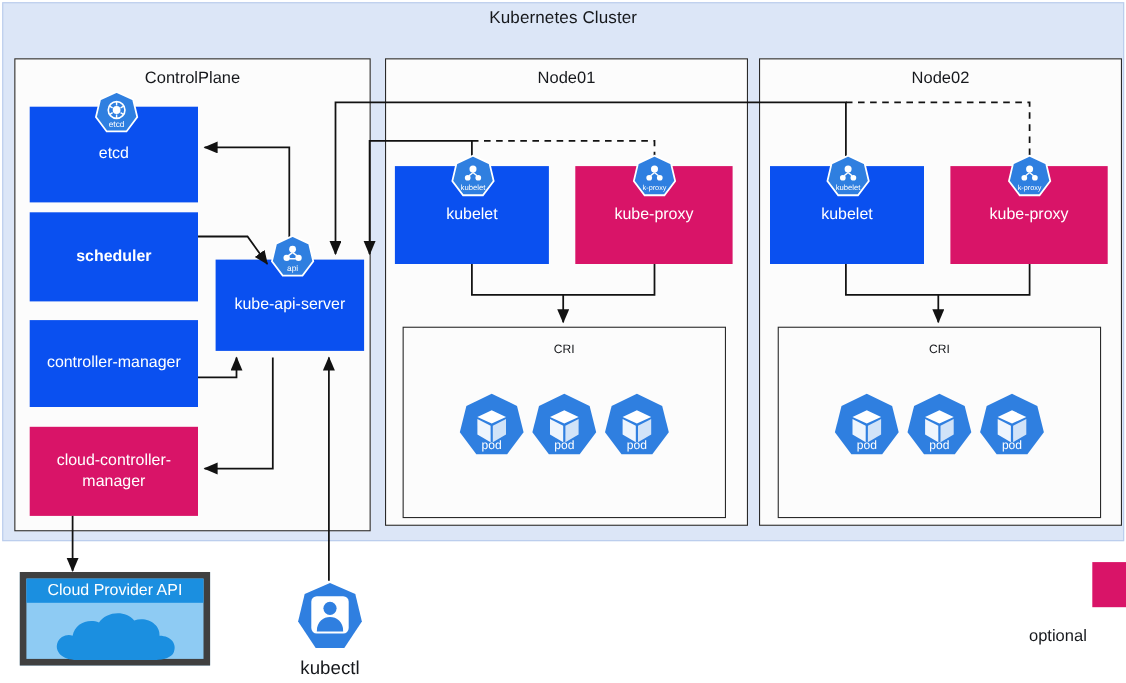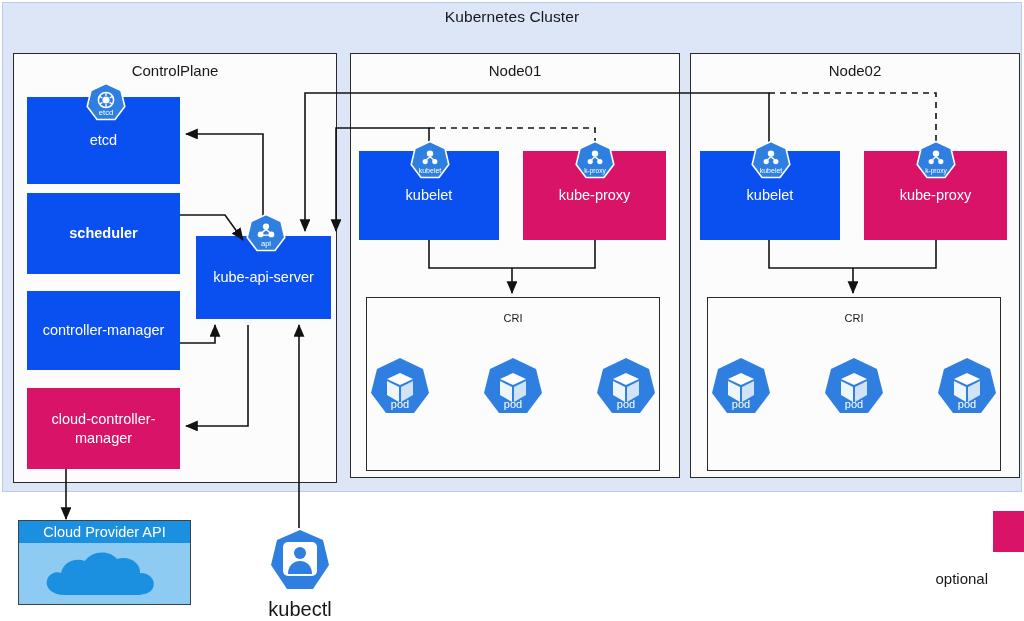--- a/index.html
+++ b/index.html
@@ -87,47 +87,46 @@
     position: absolute;
   }
   .cri-title {
     position: absolute; top: 14px; left: 0; width: 100%;
     text-align: center; font-size: 11px; color: #16181c;
   }
   .pods-row {
     position: absolute;
     top: 58px; left: 0; width: 100%;
     display: flex;
-    justify-content: space-between;
+    justify-content: center;
     align-items: flex-start;
-    gap: 42px;
   }
 
   
   .badge { position: absolute; z-index: 6; }
 
   
   #cloud-provider-box {
     left: 18px; top: 520px; width: 173px; height: 85px;
-    border: 1px solid #404040;
+    border: 6px solid #404040;
     background: #8ecbf3;
   }
   #cloud-provider-header {
     position: absolute; left: 0; top: 0; width: 100%; height: 22px;
     background: #1b8fe0;
     color: #ffffff;
     font-size: 14.5px;
     display: flex; align-items: center; justify-content: center;
   }
   #cloud-shape { position: absolute; left: 6px; top: 26px; width: 161px; height: 55px; }
 
   #kubectl-icon-wrap { left: 267px; top: 528px; width: 66px; height: 66px; }
   #kubectl-label {
     left: 240px; top: 598px; width: 120px;
-    text-align: center; font-size: 20px; color: #16181c;
+    text-align: center; font-size: 17px; color: #16181c;
   }
 
   
   #legend-label {
     left: 880px; top: 522px; width: 108px;
     text-align: right;
     font-size: 15px; color: #16181c;
     overflow: hidden;
     white-space: nowrap;
     margin-top: 48px;

